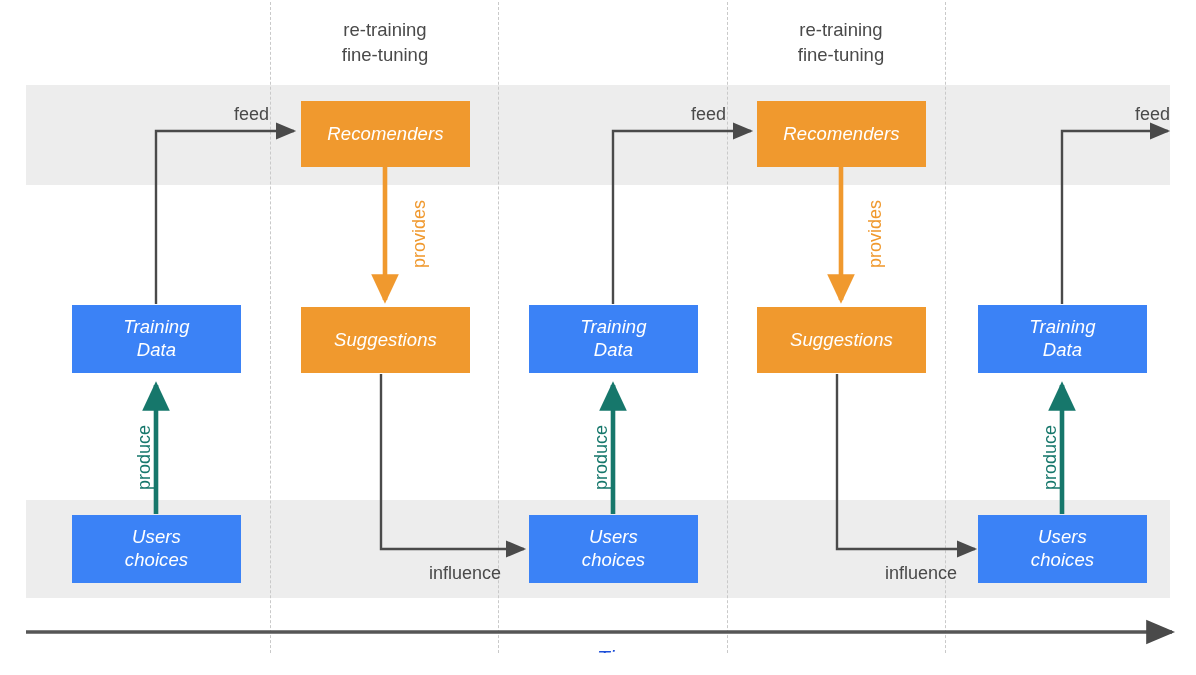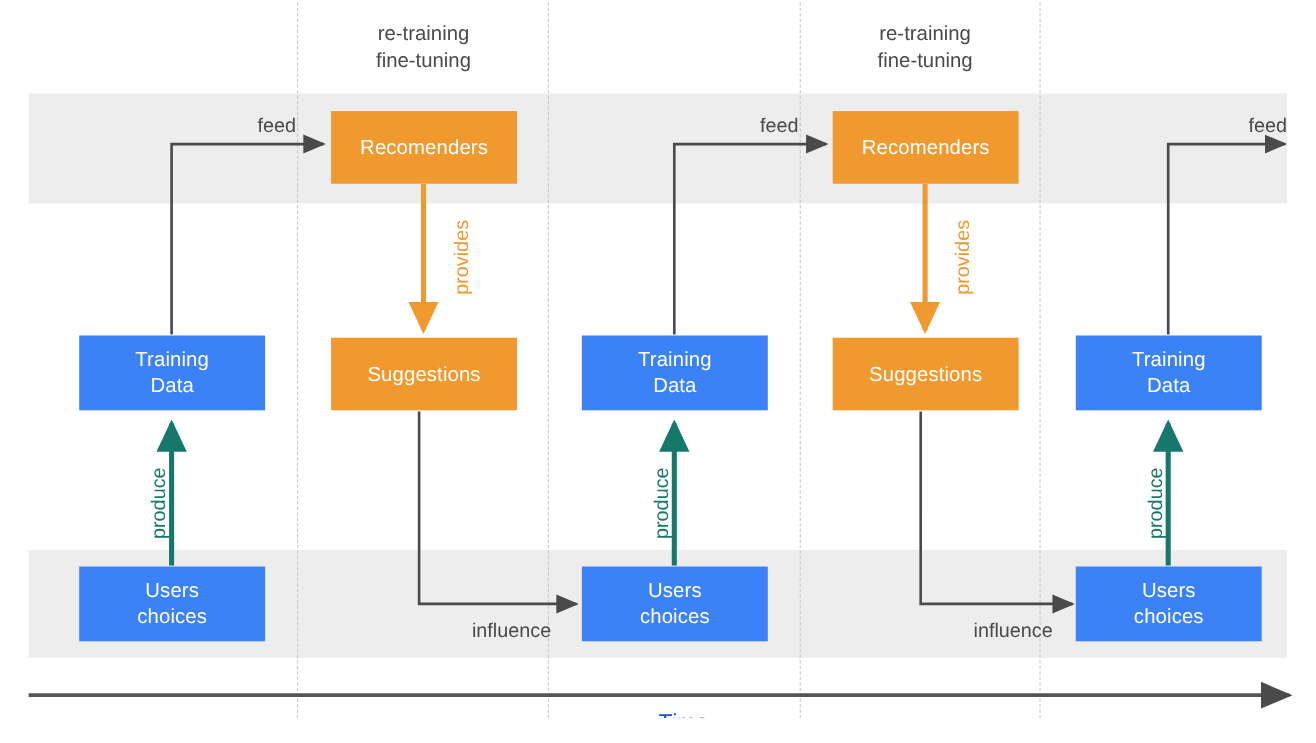--- a/index.html
+++ b/index.html
@@ -4,21 +4,21 @@
 <style>
   html,body{margin:0;padding:0;background:#ffffff;}
   body{font-family:"Liberation Sans","DejaVu Sans",sans-serif;}
   #stage{position:relative;width:1196px;height:653px;overflow:hidden;background:#fff;}
   .band{position:absolute;background:#ededed;}
   .vdash{position:absolute;width:0;border-left:1.5px dashed #c9c9c9;}
   .box{position:absolute;display:flex;align-items:center;justify-content:center;text-align:center;
        color:#ffffff;font-size:18.5px;line-height:1.22;letter-spacing:.1px;box-sizing:border-box;}
   .box.teal{background:#3b82f6;}
   .box.orange{background:#f0992e;}
-  .box span{display:block;pointer-events:none;}
+  .box span{display:block;pointer-events:none;font-style:italic;}
   .toplabel{position:absolute;text-align:center;color:#4a4a4a;font-size:18.5px;line-height:1.35;}
   .edgelabel{position:absolute;color:#4a4a4a;font-size:18px;white-space:nowrap;margin-left:44px;}
   .vlabel{position:absolute;font-size:18px;white-space:nowrap;
           transform-origin:0 0;transform:rotate(-90deg);}
   .vlabel.orange{color:#f0992e;}
   .vlabel.teal{color:#16776b;}
   .timelabel{position:absolute;color:#1d4ed8;font-size:21px;font-style:italic;}
   svg.overlay{position:absolute;left:0;top:0;width:1196px;height:675px;overflow:visible;}
 </style>
 </head>

